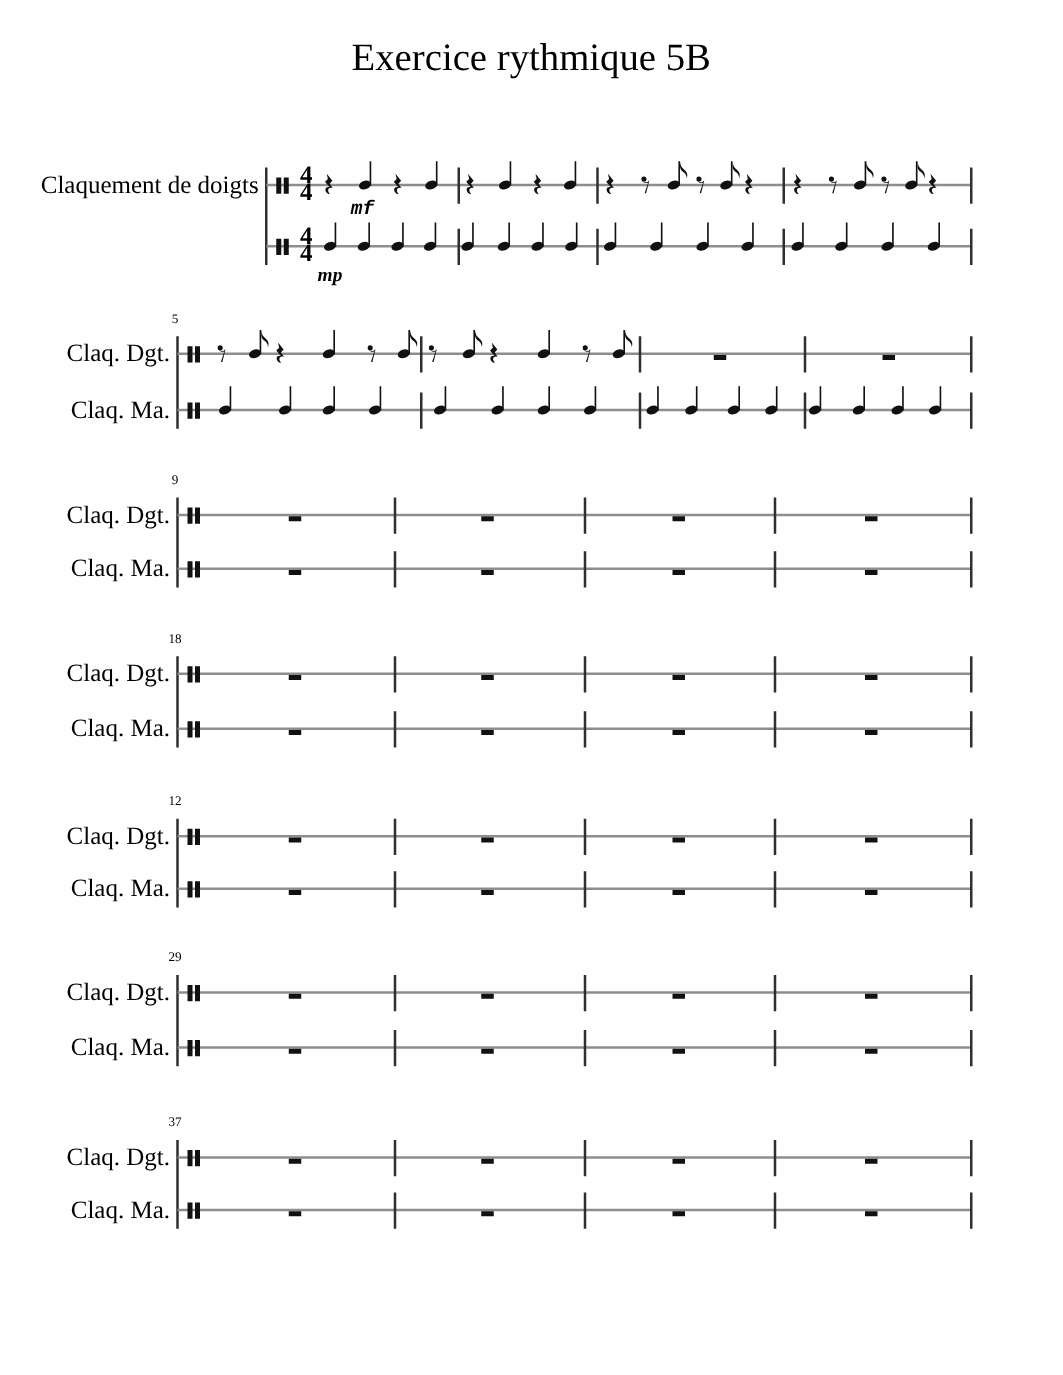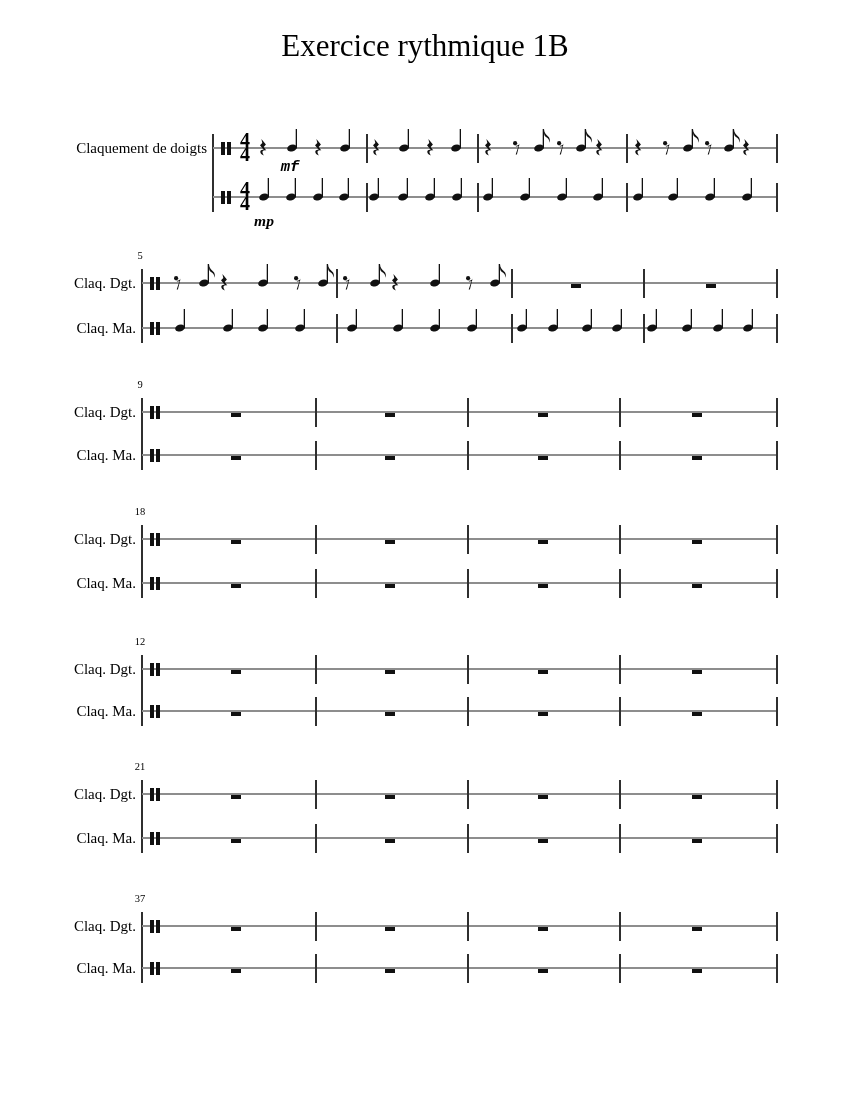--- a/index.html
+++ b/index.html
@@ -9,32 +9,32 @@
          font-family:"Liberation Serif",serif;font-weight:400;font-size:31px;color:#000;}
   #score{position:absolute;left:0;top:0;width:850px;height:1100px;}
   .g{position:absolute;}
   .g svg{display:block;}
   .g svg *{fill:#111;}
   .staff-line{position:absolute;background:#8d8d8d;height:1.5px;}
   .barline{position:absolute;background:#2f2f2f;width:1.3px;height:29px;}
   .sysbar{position:absolute;background:#2f2f2f;width:1.4px;}
   .clefbar{position:absolute;background:#111;width:3.7px;height:13px;}
   .wrest{position:absolute;background:#111;width:10.4px;height:4.6px;}
-  .slabel{position:absolute;text-align:right;font-size:15px;line-height:20px;}
+  .slabel{position:absolute;text-align:right;font-size:20px;line-height:20px;}
   .mnum{position:absolute;width:60px;text-align:center;font-size:10.5px;line-height:12px;}
   .tsig{position:absolute;width:30px;text-align:center;font-weight:700;
         font-size:20px;line-height:15px;}
   .dyn{position:absolute;width:50px;text-align:center;font-style:italic;font-weight:700;
        font-size:15.5px;line-height:20px;}
 </style>
 </head>
 <body>
 
 <div class="page">
-  <h1 class="title">Exercice rythmique 1B</h1>
+  <h1 class="title">Exercice rythmique 5B</h1>
   <div id="score">
       <div class="sysbar" style="left: 212.3px; top: 133.5px; height: 78px;"></div>
       <div class="staff-line" style="left: 213px; top: 147.25px; width: 564px;"></div>
       <div class="slabel" style="left: 0px; width: 207px; top: 138px;">Claquement de doigts</div>
       <div class="clefbar" style="left: 221px; top: 141.5px;"></div>
       <div class="clefbar" style="left: 227.2px; top: 141.5px;"></div>
       <div class="tsig" style="left: 230px; top: 132.8px;">4</div>
       <div class="tsig" style="left: 230px; top: 147.2px;">4</div>
       <div class="barline" style="left: 366.35px; top: 133.5px;"></div>
       <div class="barline" style="left: 477.35px; top: 133.5px;"></div>
@@ -522,21 +522,21 @@
       <div class="clefbar" style="left: 150px; top: 704.5px;"></div>
       <div class="clefbar" style="left: 156.2px; top: 704.5px;"></div>
       <div class="barline" style="left: 315.35px; top: 696.5px;"></div>
       <div class="barline" style="left: 467.35px; top: 696.5px;"></div>
       <div class="barline" style="left: 619.35px; top: 696.5px;"></div>
       <div class="barline" style="left: 776.35px; top: 696.5px;"></div>
       <div class="wrest" style="left: 230.8px; top: 711.6px;"></div>
       <div class="wrest" style="left: 384.8px; top: 711.6px;"></div>
       <div class="wrest" style="left: 537.8px; top: 711.6px;"></div>
       <div class="wrest" style="left: 691.8px; top: 711.6px;"></div>
-      <div class="mnum" style="left: 110px; top: 760.5px;">21</div>
+      <div class="mnum" style="left: 110px; top: 760.5px;">29</div>
       <div class="sysbar" style="left: 141.3px; top: 779.5px; height: 73px;"></div>
       <div class="staff-line" style="left: 142px; top: 793.25px; width: 635px;"></div>
       <div class="slabel" style="left: 0px; width: 136px; top: 784px;">Claq. Dgt.</div>
       <div class="clefbar" style="left: 150px; top: 787.5px;"></div>
       <div class="clefbar" style="left: 156.2px; top: 787.5px;"></div>
       <div class="barline" style="left: 315.35px; top: 779.5px;"></div>
       <div class="barline" style="left: 467.35px; top: 779.5px;"></div>
       <div class="barline" style="left: 619.35px; top: 779.5px;"></div>
       <div class="barline" style="left: 776.35px; top: 779.5px;"></div>
       <div class="wrest" style="left: 230.8px; top: 794.6px;"></div>

